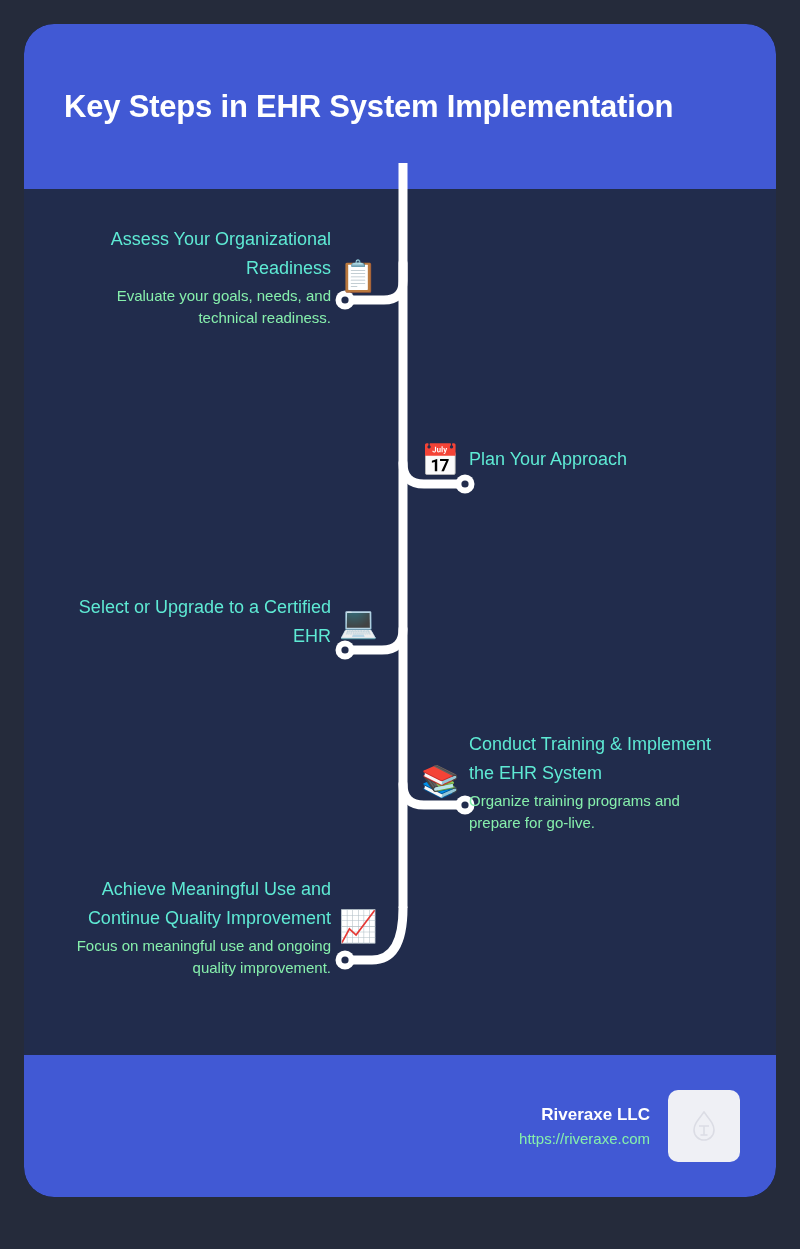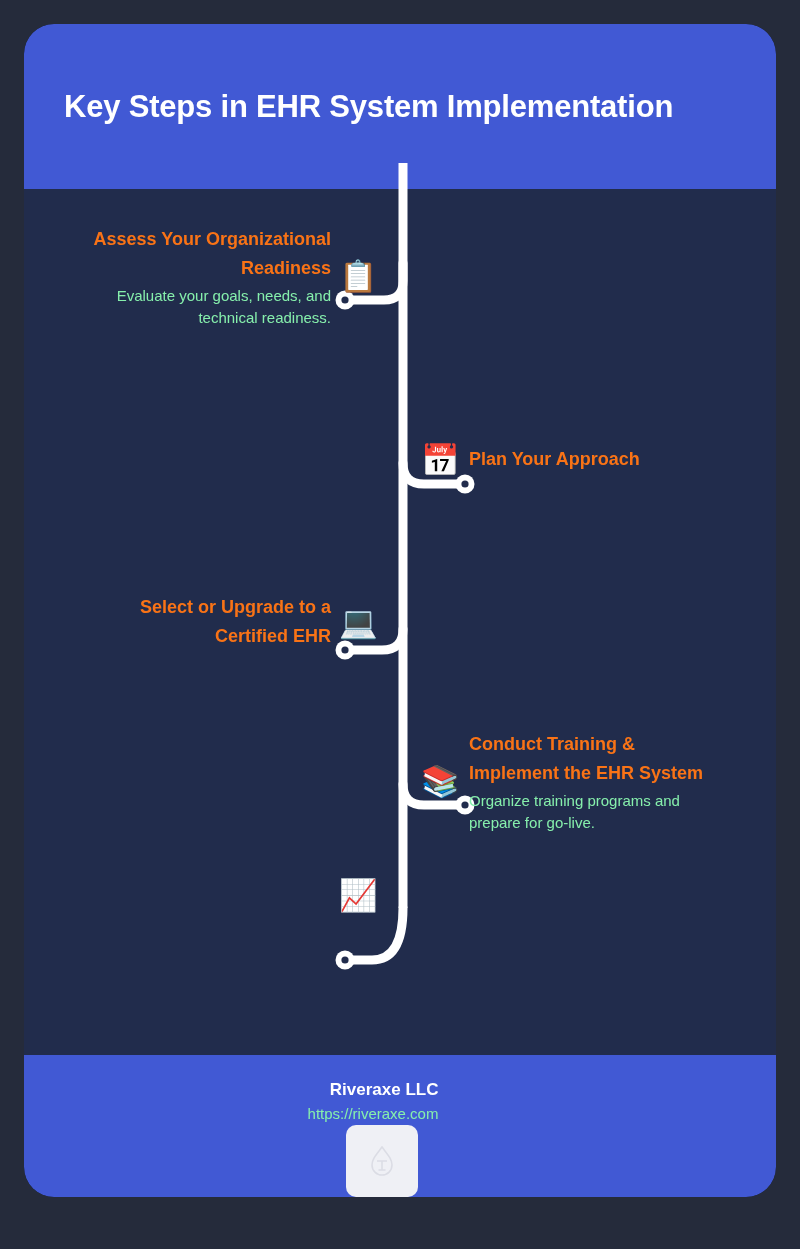--- a/index.html
+++ b/index.html
@@ -85,23 +85,23 @@
     text-align: left;
   }
 
   .step-text {
     max-width: 260px;
   }
   .step-left .step-text { padding-right: 0px; }
   .step-right .step-text { padding-left: 0px; }
 
   .step-title {
-    color: #f97316;
+    color: #5eead4;
     font-size: 18px;
-    font-weight: bold;
+    font-weight: normal;
     line-height: 1.62;
     margin: 0;
   }
   .step-desc {
     color: #86efac;
     font-size: 15px;
     font-weight: normal;
     line-height: 1.42;
     margin: 2px 0 0 0;
   }
@@ -126,21 +126,20 @@
     top: 1031px;
     width: 752px;
     height: 142px;
     background: #4159d4;
     border-radius: 0 0 30px 30px;
     display: flex;
     align-items: center;
     justify-content: flex-end;
     padding-right: 36px;
     box-sizing: border-box;
-    flex-direction: column;
   }
   .footer-text {
     text-align: right;
     margin-right: 18px;
   }
   .footer-company {
     color: #ffffff;
     font-size: 17px;
     font-weight: bold;
     line-height: 1.5;
@@ -223,20 +222,24 @@
 
     <div class="step step-right" style="top: 567px;">
       <div class="step-icon">📚</div>
       <div class="step-text">
         <div class="step-title">Conduct Training &amp; Implement the EHR System</div>
         <div class="step-desc">Organize training programs and prepare for go-live.</div>
       </div>
     </div>
 
     <div class="step step-left" style="top: 712px;">
+      <div class="step-text">
+        <div class="step-title">Achieve Meaningful Use and Continue Quality Improvement</div>
+        <div class="step-desc">Focus on meaningful use and ongoing quality improvement.</div>
+      </div>
       <div class="step-icon">📈</div>
     </div>
 
   </div>
 
   <div class="card-footer">
     <div class="footer-text">
       <div class="footer-company">Riveraxe LLC</div>
       <div class="footer-url">https://riveraxe.com</div>
     </div>

